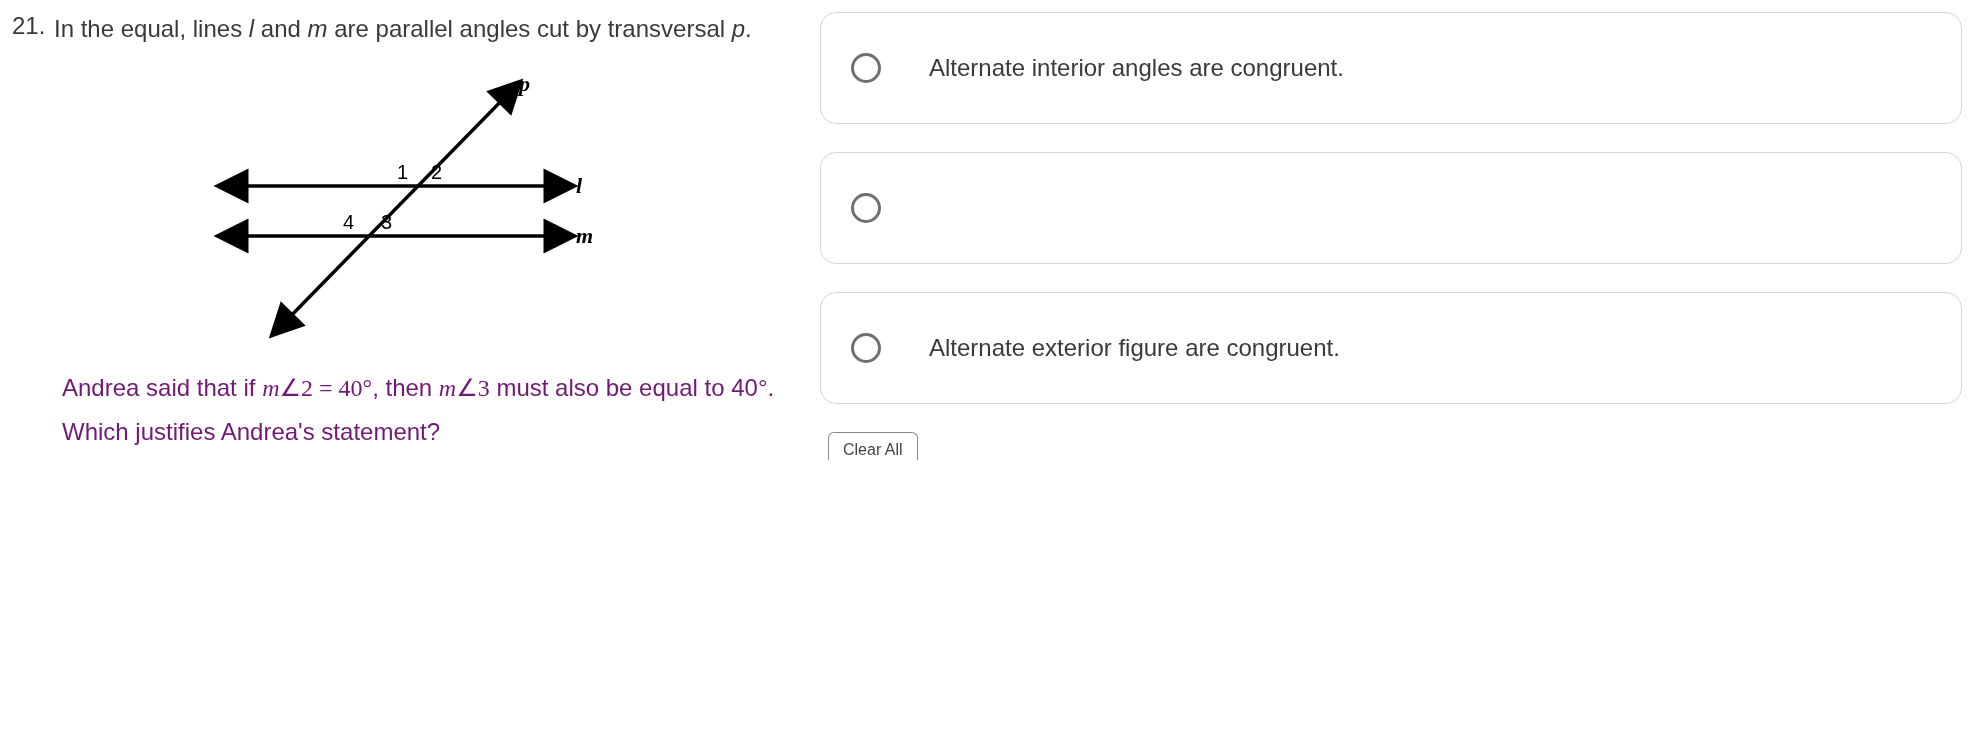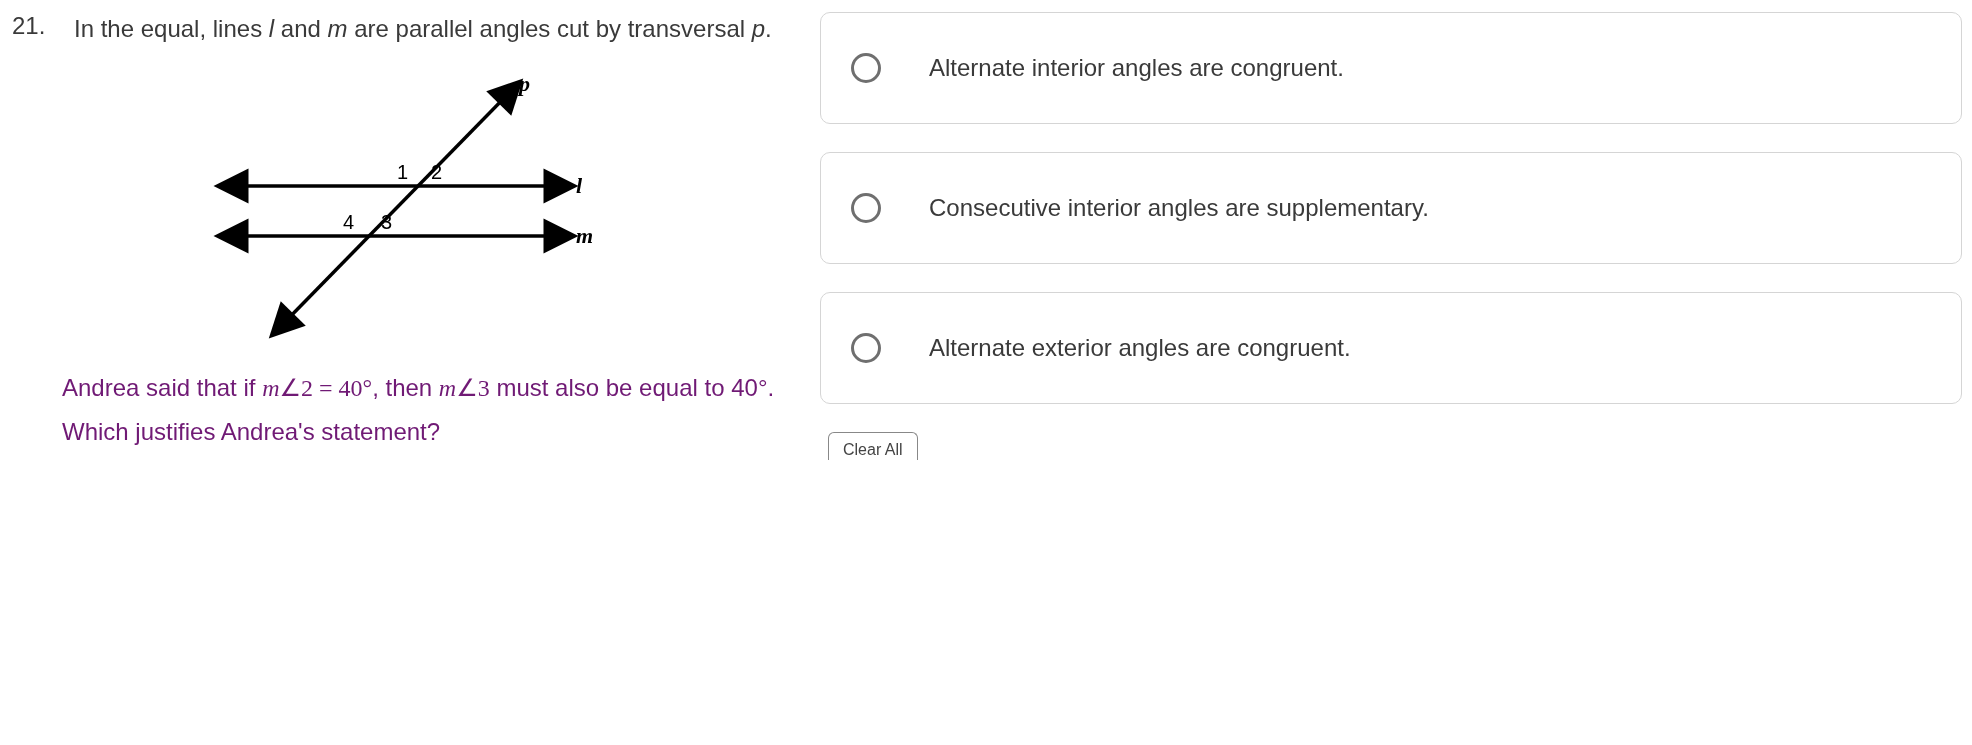--- a/index.html
+++ b/index.html
@@ -19,21 +19,21 @@
       width: 820px;
       padding-left: 12px;
       padding-right: 30px;
     }
     .right-column {
       flex: 1;
       padding-right: 10px;
     }
     .question-row {
       display: flex;
-      gap: 26px;
+      gap: 6px;
     }
     .question-number {
       color: #3a3a3a;
       min-width: 36px;
     }
     .question-text {
       color: #3a3a3a;
       line-height: 1.4;
     }
     .italic {
@@ -51,21 +51,21 @@
     }
     .math {
       font-family: 'Cambria Math', 'STIX', serif;
       font-style: italic;
     }
     .angle {
       font-style: normal;
     }
     .option-card {
       border: 1px solid #d5d5d5;
-      border-radius: 10px;
+      border-radius: 16px;
       padding: 40px 30px;
       margin-bottom: 28px;
       display: flex;
       align-items: center;
       gap: 48px;
       cursor: pointer;
       background: #fff;
     }
     .radio-circle {
       width: 30px;
@@ -137,20 +137,19 @@
   </div>
 </div>
 
 <div class="right-column">
   <div class="option-card">
     <div class="radio-circle"></div>
     <div class="option-text">Alternate interior angles are congruent.</div>
   </div>
   <div class="option-card">
     <div class="radio-circle"></div>
-    <div class="option-text">Consecutive interior angles are supplementary.</div>
   </div>
   <div class="option-card">
     <div class="radio-circle"></div>
-    <div class="option-text">Alternate exterior angles are congruent.</div>
+    <div class="option-text">Alternate exterior figure are congruent.</div>
   </div>
   <div class="clear-all">Clear All</div>
 </div>
 
 </body></html>

